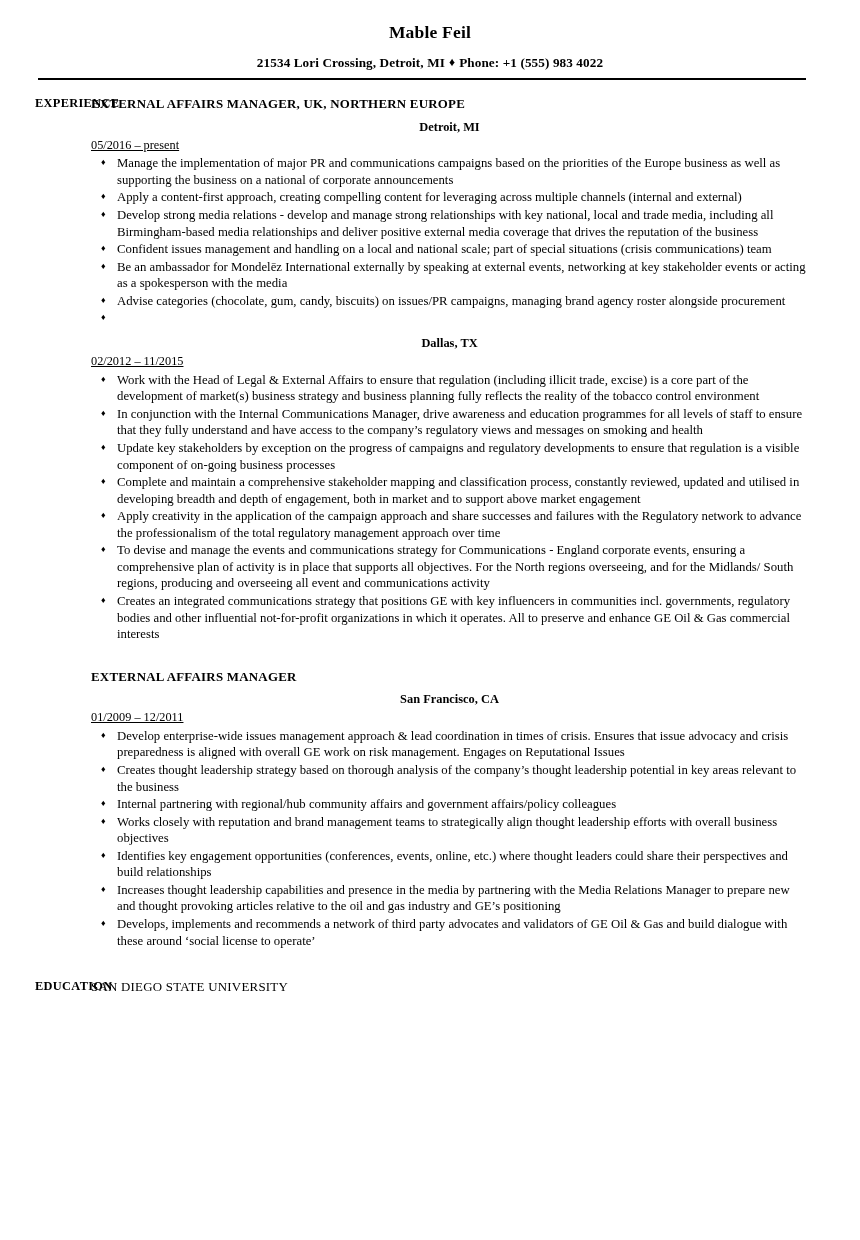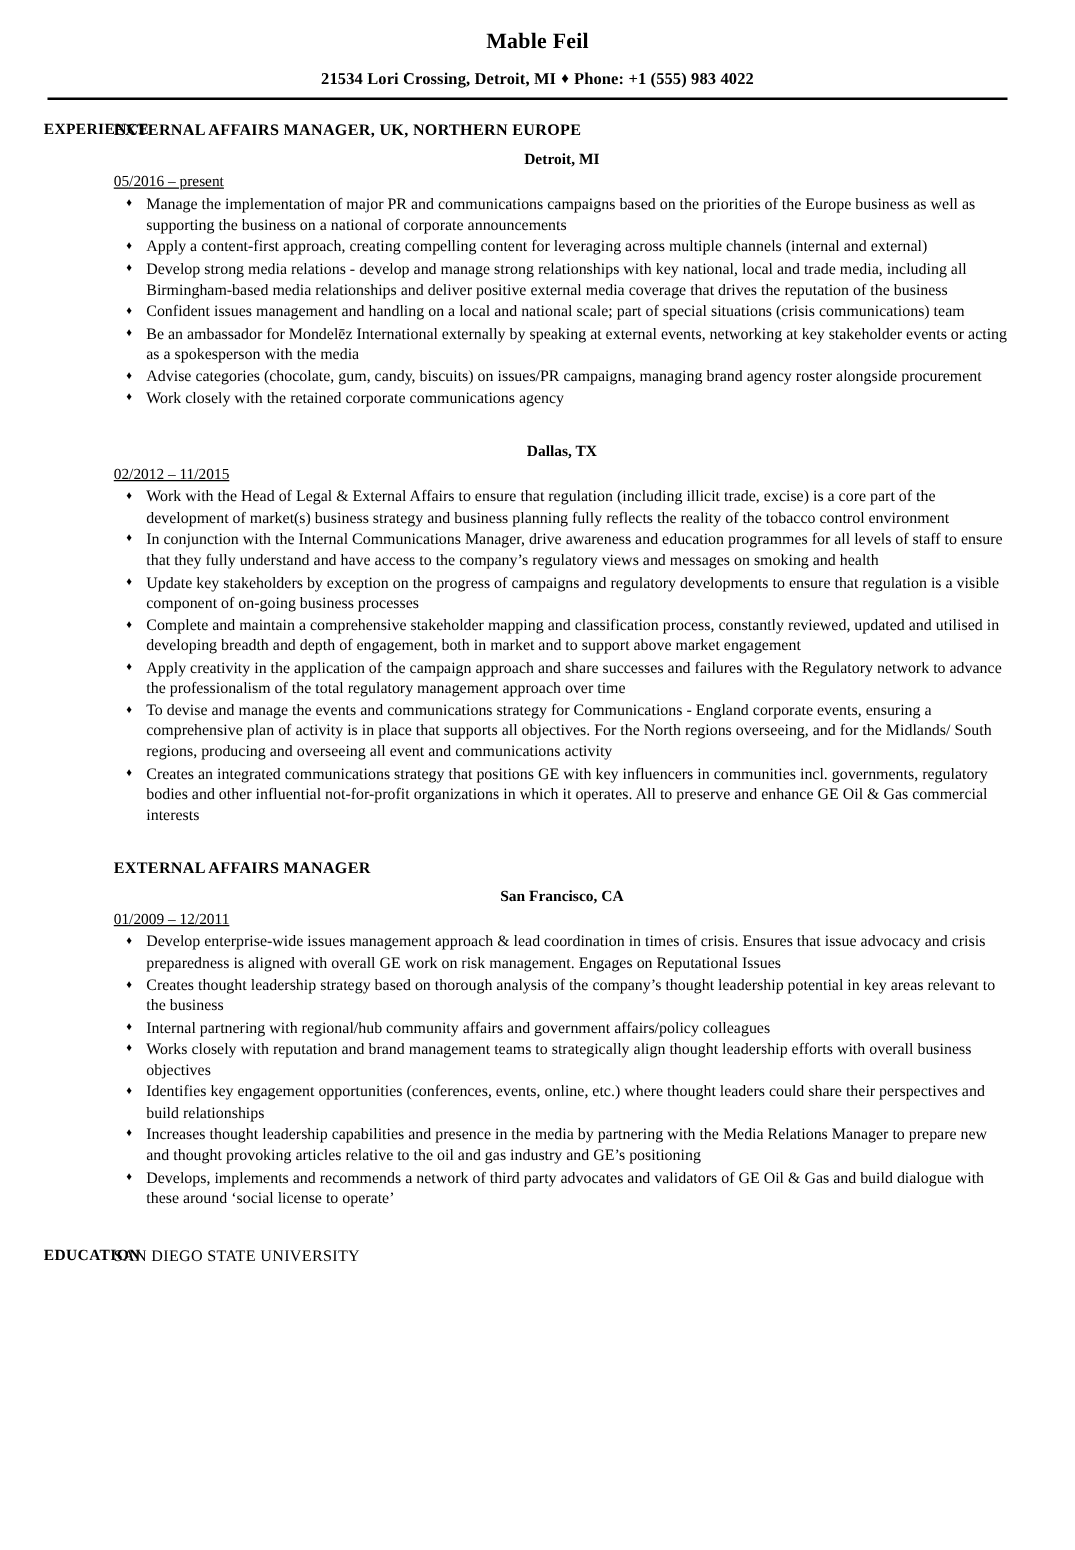--- a/index.html
+++ b/index.html
@@ -153,21 +153,21 @@
             <div class="job-title">EXTERNAL AFFAIRS MANAGER, UK, NORTHERN EUROPE</div>
             <div class="job-location">Detroit, MI</div>
             <div class="job-dates">05/2016 – present</div>
             <ul class="bullets">
               <li><span class="bullet-glyph">♦</span><span>Manage the implementation of major PR and communications campaigns based on the priorities of the Europe business as well as supporting the business on a national of corporate announcements</span></li>
               <li><span class="bullet-glyph">♦</span><span>Apply a content-first approach, creating compelling content for leveraging across multiple channels (internal and external)</span></li>
               <li><span class="bullet-glyph">♦</span><span>Develop strong media relations - develop and manage strong relationships with key national, local and trade media, including all Birmingham-based media relationships and deliver positive external media coverage that drives the reputation of the business</span></li>
               <li><span class="bullet-glyph">♦</span><span>Confident issues management and handling on a local and national scale; part of special situations (crisis communications) team</span></li>
               <li><span class="bullet-glyph">♦</span><span>Be an ambassador for Mondelēz International externally by speaking at external events, networking at key stakeholder events or acting as a spokesperson with the media</span></li>
               <li><span class="bullet-glyph">♦</span><span>Advise categories (chocolate, gum, candy, biscuits) on issues/PR campaigns, managing brand agency roster alongside procurement</span></li>
-              <li><span class="bullet-glyph">♦</span><span>Work closely with the retained corporate communications agency</span></li>
+              <li><span class="bullet-glyph">♦</span></li>
             </ul>
           </div>
           <div class="job">
             <div class="job-location">Dallas, TX</div>
             <div class="job-dates">02/2012 – 11/2015</div>
             <ul class="bullets">
               <li><span class="bullet-glyph">♦</span><span>Work with the Head of Legal &amp; External Affairs to ensure that regulation (including illicit trade, excise) is a core part of the development of market(s) business strategy and business planning fully reflects the reality of the tobacco control environment</span></li>
               <li><span class="bullet-glyph">♦</span><span>In conjunction with the Internal Communications Manager, drive awareness and education programmes for all levels of staff to ensure that they fully understand and have access to the company’s regulatory views and messages on smoking and health</span></li>
               <li><span class="bullet-glyph">♦</span><span>Update key stakeholders by exception on the progress of campaigns and regulatory developments to ensure that regulation is a visible component of on-going business processes</span></li>
               <li><span class="bullet-glyph">♦</span><span>Complete and maintain a comprehensive stakeholder mapping and classification process, constantly reviewed, updated and utilised in developing breadth and depth of engagement, both in market and to support above market engagement</span></li>

